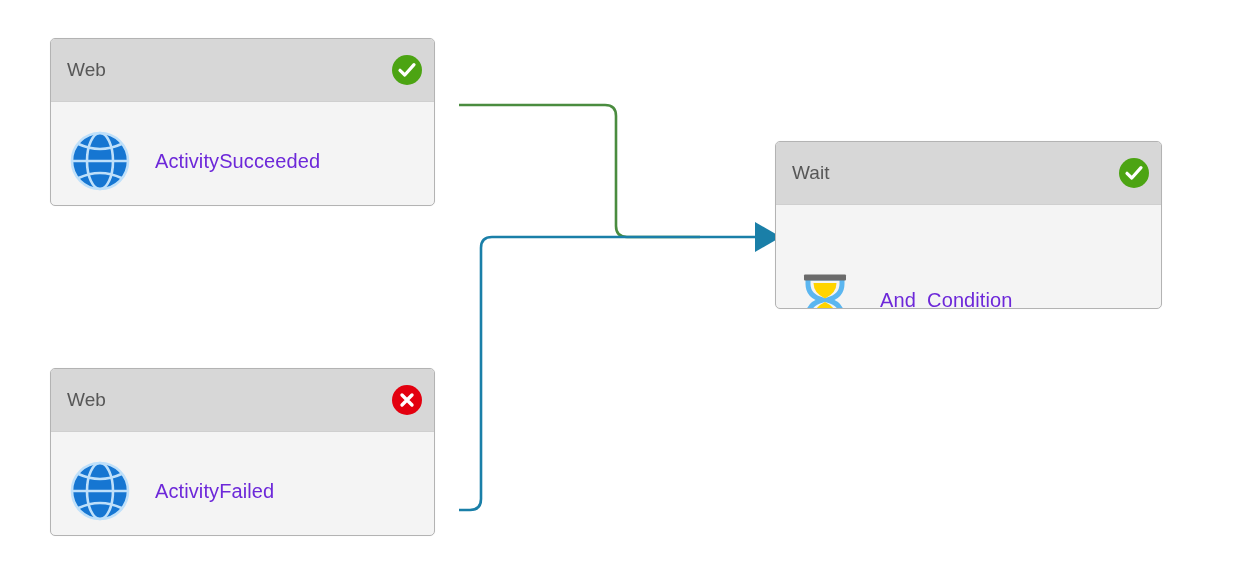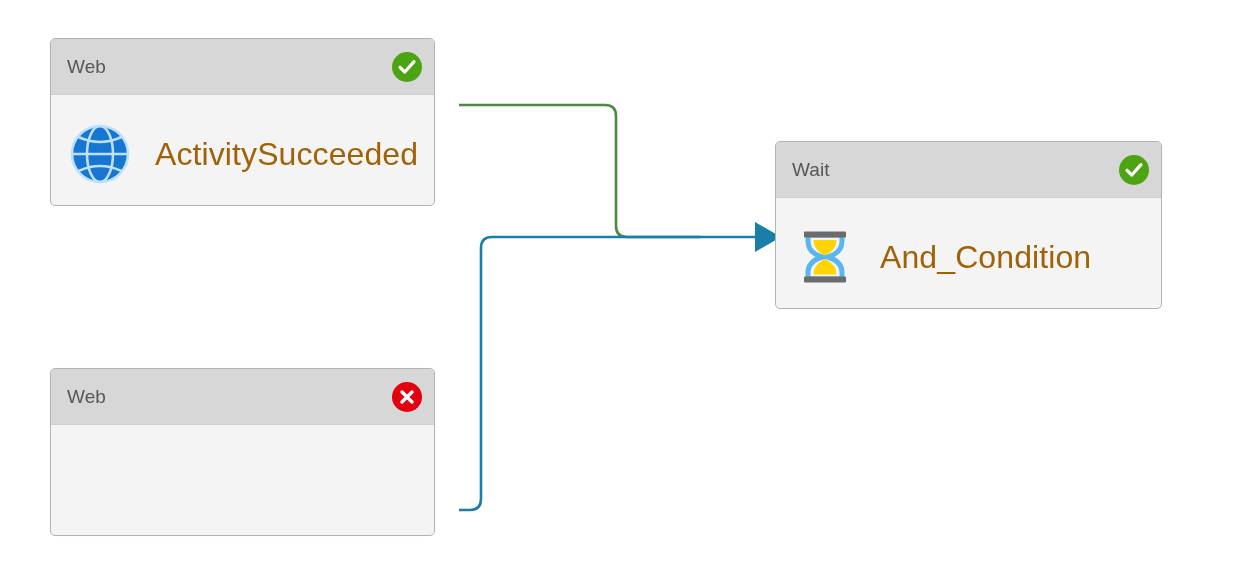--- a/index.html
+++ b/index.html
@@ -36,21 +36,21 @@
   .node {
     position: absolute;
     box-sizing: border-box;
     background: #f4f4f4;
     border: 1px solid #b3b3b3;
     border-radius: 5px;
     box-shadow: 0 0 0 0.5px rgba(0,0,0,0.02);
     overflow: hidden;
   }
   .node-header {
-    height: 56px;
+    height: 63px;
     background: #d7d7d7;
     border-bottom: 1px solid #cfcfcf;
     display: flex;
     align-items: center;
     padding: 0 12px 0 16px;
     box-sizing: border-box;
   }
   .node-header-title {
     font-size: 19px;
     color: #575757;
@@ -79,35 +79,35 @@
     box-sizing: border-box;
   }
   .node-icon {
     flex: 0 0 auto;
     width: 62px;
     height: 62px;
     display: block;
   }
   .node-label {
     margin-left: 24px;
-    font-size: 32px;
-    color: #a16207;
+    font-size: 20px;
+    color: #6d28d9;
     font-weight: 400;
     letter-spacing: 0.1px;
     white-space: nowrap;
   }
 
   
   #node-web-succeeded { left: 50px;  top: 38px;  width: 385px; height: 168px; }
   #node-web-failed    { left: 50px;  top: 368px; width: 385px; height: 168px; }
   #node-wait          { left: 775px; top: 141px; width: 387px; height: 168px; }
 
   #node-web-succeeded .node-body,
   #node-web-failed .node-body { height: 118px; }
-  #node-wait .node-body { height: 118px; }
+  #node-wait .node-body { height: 118px; margin-top: 36px; }
 </style>
 </head>
 <body>
 
 <div id="canvas">
 
   <svg id="wires" viewBox="0 0 1245 568" width="1245" height="568">
 
     <path d="M 459 105 L 605 105 Q 616 105 616 116 L 616 226 Q 616 237 627 237 L 700 237" fill="none" stroke="#4a8c3f" stroke-width="2.6" stroke-linecap="butt"></path>
 
@@ -144,20 +144,35 @@
 
   <div class="node" id="node-web-failed">
     <div class="node-header">
       <span class="node-header-title">Web</span>
       <span class="status-badge err">
         <svg width="30" height="30" viewBox="0 0 30 30">
           <path d="M10 10 L20 20 M20 10 L10 20" fill="none" stroke="#ffffff" stroke-width="3.4" stroke-linecap="round"></path>
         </svg>
       </span>
     </div>
+    <div class="node-body">
+      <span class="node-icon">
+        <svg width="62" height="62" viewBox="0 0 62 62">
+          <circle cx="31" cy="31" r="28" fill="#1676d2"></circle>
+          <g fill="none" stroke="#bfe0fa" stroke-width="2.6">
+            <ellipse cx="31" cy="31" rx="28" ry="28"></ellipse>
+            <ellipse cx="31" cy="31" rx="13" ry="28"></ellipse>
+            <line x1="3" y1="31" x2="59" y2="31"></line>
+            <path d="M9.5 14 Q31 24 52.5 14"></path>
+            <path d="M9.5 48 Q31 38 52.5 48"></path>
+          </g>
+        </svg>
+      </span>
+      <span class="node-label">ActivityFailed</span>
+    </div>
 
   </div>
 
   <div class="node" id="node-wait">
     <div class="node-header">
       <span class="node-header-title">Wait</span>
       <span class="status-badge ok">
         <svg width="30" height="30" viewBox="0 0 30 30">
           <path d="M8 15.3 L12.8 20 L22 9.6" fill="none" stroke="#ffffff" stroke-width="3.2" stroke-linecap="round" stroke-linejoin="round"></path>
         </svg>

